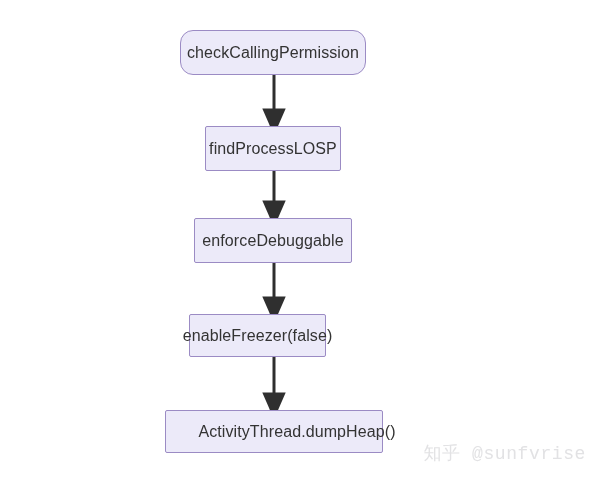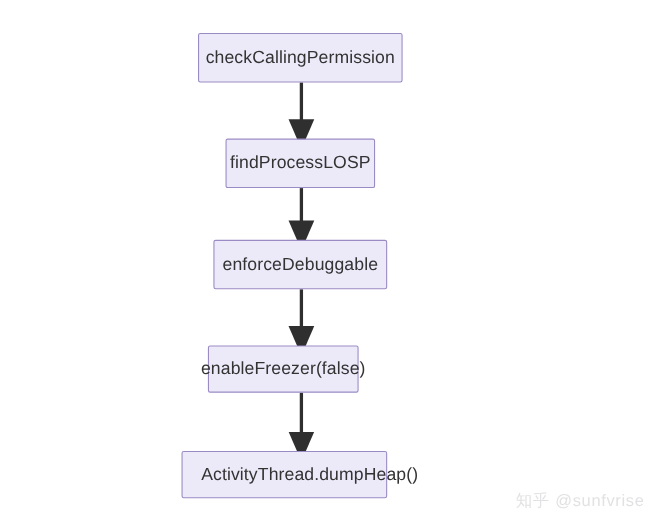--- a/index.html
+++ b/index.html
@@ -40,22 +40,22 @@
     top: 0;
     width: 600px;
     height: 481px;
     pointer-events: none;
   }
   .watermark {
     position: absolute;
     right: 14px;
     bottom: 16px;
     color: #E2E2E4;
-    font-size: 15px;
-    font-family: Liberation Sans, sans-serif;
+    font-size: 18px;
+    font-family: Liberation Mono, monospace;
     letter-spacing: 0.6px;
     user-select: none;
   }
 </style>
 </head>
 <body>
 
 <div id="canvas">
 
   <svg class="edge-layer" viewBox="0 0 600 481" width="600" height="481" xmlns="http://www.w3.org/2000/svg">
@@ -65,35 +65,35 @@
       </marker>
     </defs>
     <g id="edges-group">
         <line x1="274" y1="75" x2="274" y2="124" stroke="#2F2F2F" stroke-width="3" marker-end="url(#arrowhead)"></line>
         <line x1="274" y1="171" x2="274" y2="216" stroke="#2F2F2F" stroke-width="3" marker-end="url(#arrowhead)"></line>
         <line x1="274" y1="263" x2="274" y2="312" stroke="#2F2F2F" stroke-width="3" marker-end="url(#arrowhead)"></line>
         <line x1="274" y1="357" x2="274" y2="408" stroke="#2F2F2F" stroke-width="3" marker-end="url(#arrowhead)"></line>
       </g>
   </svg>
 
-  <div class="flow-node" style="left:180px; top:30px; width:186px; height:45px;">
+  <div class="flow-node" style="left:180px; top:30px; width:186px; height:45px;border-radius:13px;">
     <span>checkCallingPermission</span>
   </div>
 
   <div class="flow-node" style="left:205px; top:126px; width:136px; height:45px;text-align:right;">
     <span>findProcessLOSP</span>
   </div>
 
   <div class="flow-node" style="left:194px; top:218px; width:158px; height:45px;text-align:right;">
     <span>enforceDebuggable</span>
   </div>
 
   <div class="flow-node" style="left:189px; top:314px; width:137px; height:43px;">
     <span>enableFreezer(false)</span>
   </div>
 
-  <div class="flow-node" style="left:165px; top:410px; width:187px; height:43px;padding-left:46px;">
+  <div class="flow-node" style="left:165px; top:410px; width:218px; height:43px;padding-left:46px;">
     <span>ActivityThread.dumpHeap()</span>
   </div>
 
   <div class="watermark">知乎 @sunfvrise</div>
 
 </div>
 
 </body></html>

